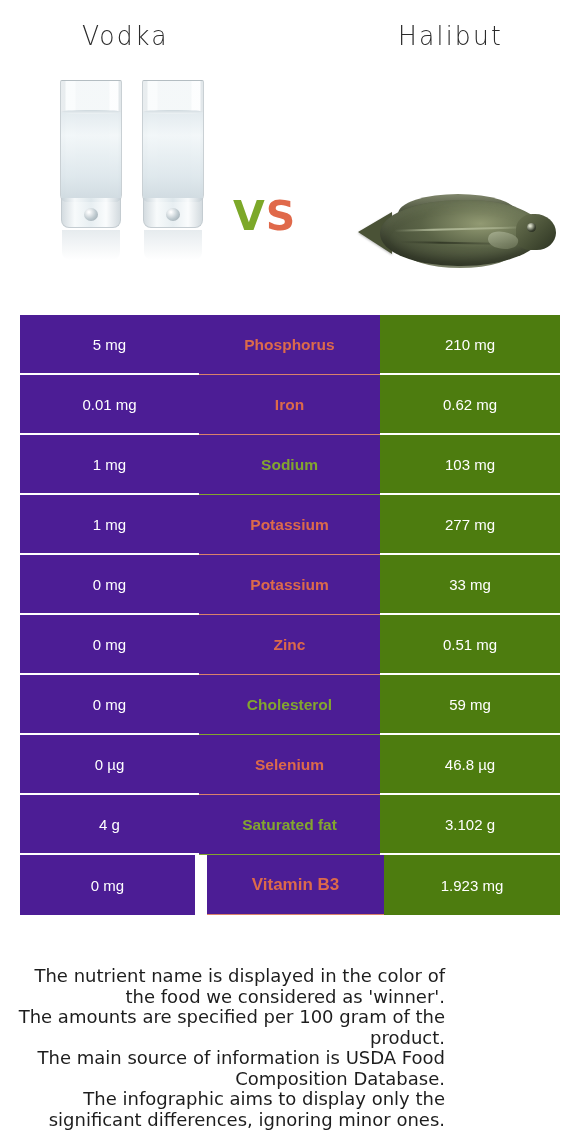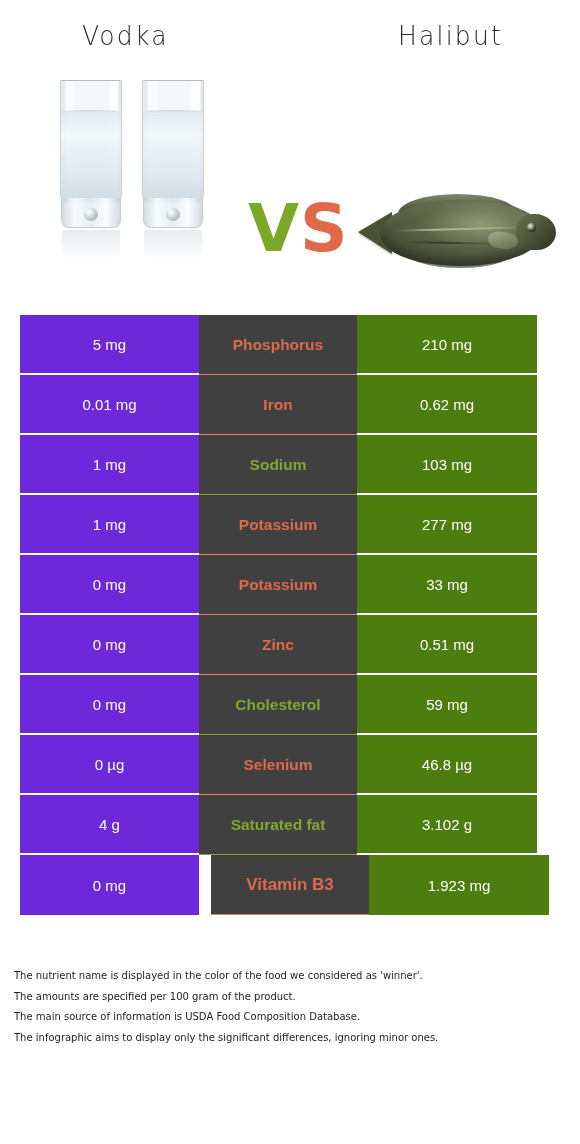--- a/index.html
+++ b/index.html
@@ -129,23 +129,23 @@
     left: 2px;
     width: calc(100% - 4px);
     height: 30px;
     border-radius: 0 0 8px 8px;
     background: linear-gradient(to bottom, rgba(206,216,222,0.5), rgba(255,255,255,0));
   }
 
   
   .vs {
     position: absolute;
-    left: 248px;
+    left: 233px;
     top: 134px;
-    font-size: 66px;
+    font-size: 41px;
     font-weight: 700;
     letter-spacing: 1px;
     font-family: "DejaVu Sans", sans-serif;
     line-height: 1;
   }
   .vs-v { color: #7CA829; }
   .vs-s { color: #E0694A; }
 
   
   .fish {
@@ -259,27 +259,27 @@
   }
   .cell {
     display: flex;
     align-items: center;
     justify-content: center;
     box-sizing: border-box;
     font-size: 15px;
   }
   .cell-left {
     width: 179px;
-    background: #6d28d9;
+    background: #4c1d95;
     color: #ffffff;
     border-bottom: 2px solid #ffffff;
   }
   .cell-mid {
-    width: 158px;
-    background: #404040;
+    width: 181px;
+    background: #4c1d95;
     font-weight: bold;
     font-size: 15.5px;
   }
   .cell-right {
     width: 180px;
     background: #4d7c0f;
     color: #ffffff;
     border-bottom: 2px solid #ffffff;
   }
   .row:last-child .cell-left,
@@ -289,22 +289,22 @@
   .mid-win-orange { color: #DC6A4A; border-bottom: 1px solid #D9816A; }
   .row:first-child .cell-mid { border-top: none; }
   .big-label { font-size: 17px; margin-left: 12px; }
 
   
   .footer {
     position: absolute;
     left: 0;
     top: 966px;
     width: 459px;
-    text-align: left;
-    font-size: 10px;
+    text-align: right;
+    font-size: 18px;
     color: #1d1d1d;
     line-height: 20.5px;
     font-family: "DejaVu Sans", sans-serif;
   }
   .footer p { margin: 0; padding: 0 14px; }
 </style>
 </head>
 <body>
 
 <div class="header">

